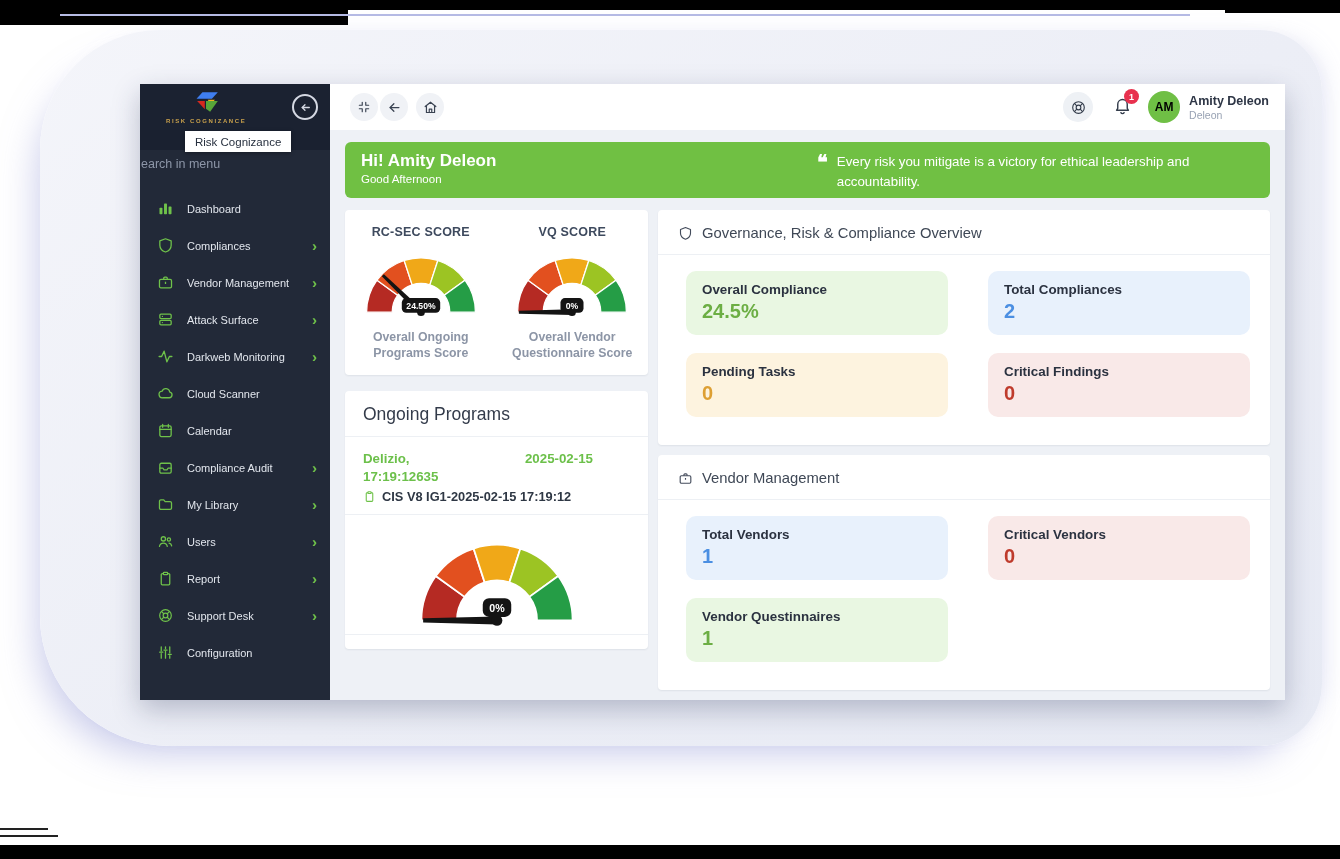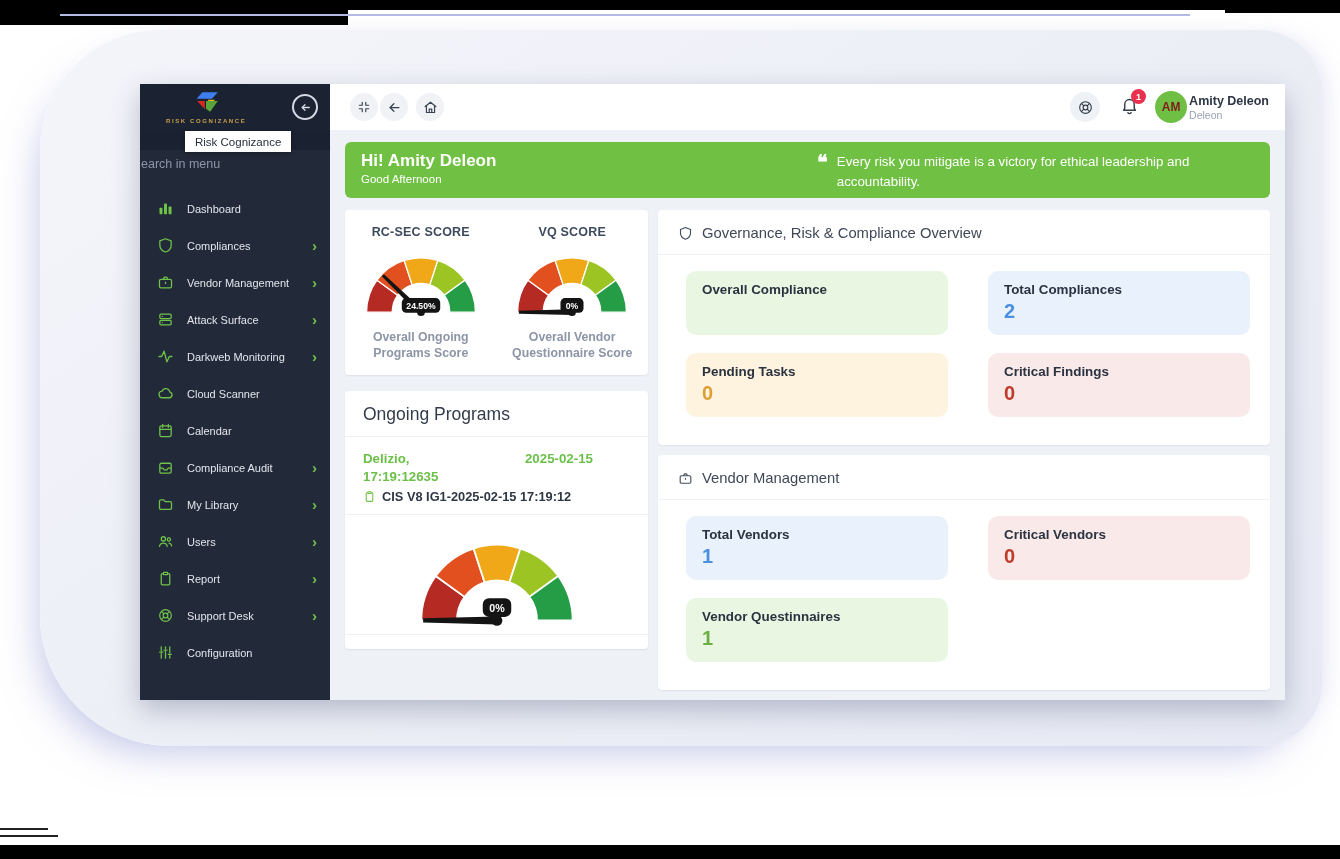--- a/index.html
+++ b/index.html
@@ -52,23 +52,23 @@
   .circ-btn { width:28px; height:28px; border-radius:50%; background:#f0f2f6; border:none; display:flex;
               align-items:center; justify-content:center; cursor:pointer; }
   .circ-btn + .circ-btn { margin-left:2px; }
   .circ-btn.home { margin-left:8px; }
   .tb-right { margin-left:auto; display:flex; align-items:center; }
   .help-btn { width:30px; height:30px; border-radius:50%; background:#eef1f5; border:none; display:flex;
               align-items:center; justify-content:center; cursor:pointer; }
   .bell-wrap { position:relative; margin:0 16px 0 20px; cursor:pointer; }
   .badge { position:absolute; top:-7px; right:-7px; min-width:15px; height:15px; border-radius:8px; background:#e8314e;
            color:#fff; font-size:9px; font-weight:bold; display:flex; align-items:center; justify-content:center; padding:0 3px; }
-  .avatar { width:32px; height:32px; border-radius:50%; background:#6fbf45; color:#7f1d1d; font-size:12px; font-weight:bold;
+  .avatar { width:32px; height:32px; border-radius:50%; background:#6fbf45; color:#000000; font-size:12px; font-weight:bold;
             display:flex; align-items:center; justify-content:center; }
-  .user-meta { margin-left:2px; margin-right:6px; cursor:pointer; }
+  .user-meta { margin-left:9px; margin-right:6px; cursor:pointer; }
   .user-name { font-size:12.5px; font-weight:600; color:#2d3545; line-height:1.2; }
   .user-role { font-size:10.5px; color:#98a2b3; }
 
   .content { flex:1; padding:12px 15px 0; overflow:hidden; }
 
   
   .banner { position:relative; height:56px; border-radius:6px; background:#70c043; color:#fff; padding:9px 16px; }
   .banner-greeting { font-size:17px; font-weight:bold; }
   .banner-sub { font-size:11.5px; margin-top:2px; }
   .banner-quote { position:absolute; left:472px; top:10px; width:450px; display:flex; gap:9px; }
@@ -417,20 +417,21 @@
                 <div class="card-head">
                   <svg width="15" height="15" viewBox="0 0 24 24" fill="none" stroke="#444c5c" stroke-width="1.8" stroke-linejoin="round">
                       <path d="M12 2.5l8 3v6c0 4.8-3.4 8-8 9.7-4.6-1.7-8-4.9-8-9.7v-6z"></path>
                     </svg>
                   <span>Governance, Risk &amp; Compliance Overview</span>
                 </div>
                 <div class="divider"></div>
                 <div class="tiles">
                   <div class="tile green">
                     <div class="tile-label">Overall Compliance</div>
+                    <div class="tile-value">24.5%</div>
                   </div>
                   <div class="tile blue">
                     <div class="tile-label">Total Compliances</div>
                     <div class="tile-value">2</div>
                   </div>
                   <div class="tile amber">
                     <div class="tile-label">Pending Tasks</div>
                     <div class="tile-value">0</div>
                   </div>
                   <div class="tile red">

